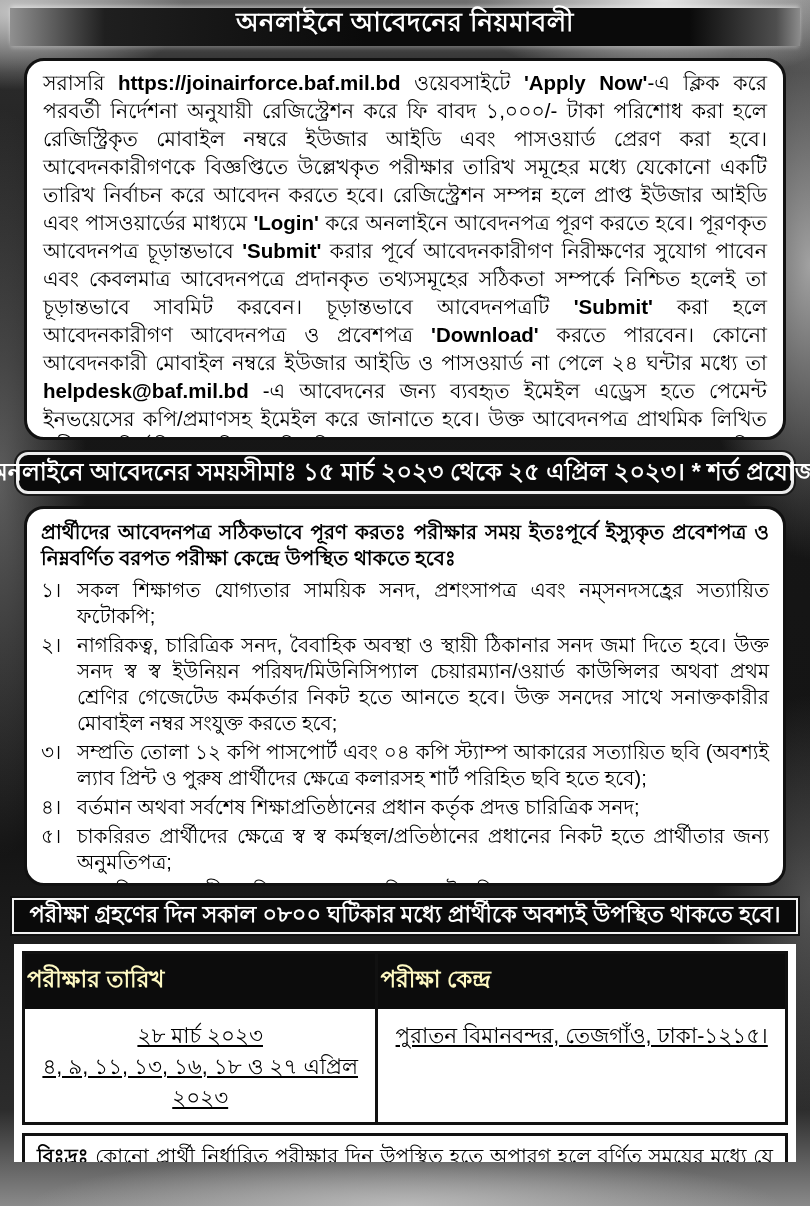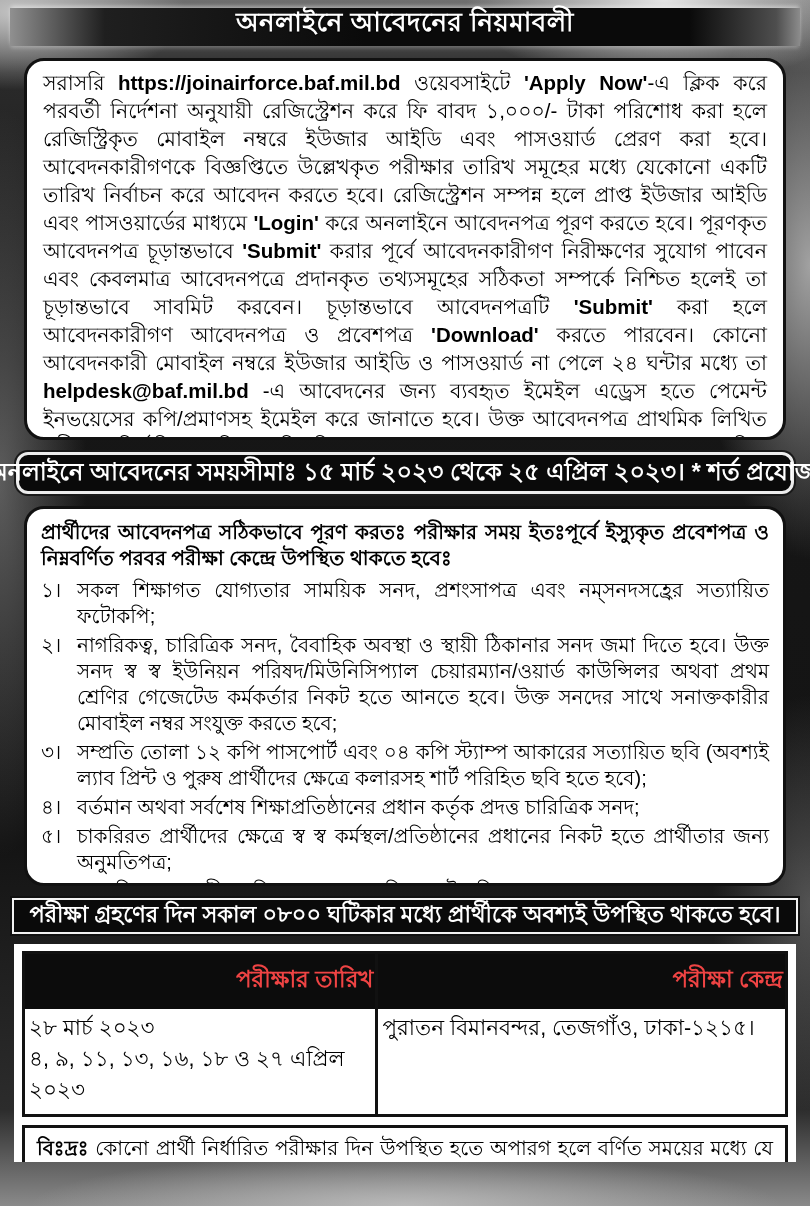--- a/index.html
+++ b/index.html
@@ -57,25 +57,25 @@
   .attend-bar span{color:#fff;font-weight:bold;font-size:22.5px;white-space:nowrap;}
   .panel{
     height:218px;margin:10px 14px 0;background:#ffffff;
     padding:7px 8px;box-sizing:border-box;overflow:hidden;
   }
   .xtable{
     display:grid;grid-template-columns:46.5% 53.5%;
     border:3px solid #111111;
   }
   .th{
-    background:#0c0c0c;color:#ef4444;font-weight:bold;font-size:23px;
-    text-align:right;padding:7px 2px 9px;
+    background:#0c0c0c;color:#fef9c3;font-weight:bold;font-size:23px;
+    text-align:left;padding:7px 2px 9px;
   }
   .thl{border-right:3px solid #111;}
-  .td{padding:4px 4px 8px;text-align:left;font-size:21.5px;line-height:31px;color:#000;}
+  .td{padding:12px 4px 8px;text-align:center;font-size:21.5px;line-height:31px;color:#000;text-decoration:underline;}
   .tdl{border-right:3px solid #111;}
   .note-box{
     border:3px solid #111111;margin-top:8px;padding:6px 12px 8px;box-sizing:border-box;
   }
   .note-box .para{font-size:20px;line-height:28px;}
 </style>
 </head>
 <body>
 
 <div class="page">
@@ -87,21 +87,21 @@
   <div class="white-box box1">
     <p class="para"><span>সরাসরি </span><span class="run-b">https://joinairforce.baf.mil.bd</span><span> ওয়েবসাইটে </span><span class="run-b">'Apply Now'</span><span>-এ ক্লিক করে পরবর্তী নির্দেশনা অনুযায়ী রেজিস্ট্রেশন করে ফি বাবদ ১,০০০/- টাকা পরিশোধ করা হলে রেজিস্ট্রিকৃত মোবাইল নম্বরে ইউজার আইডি এবং পাসওয়ার্ড প্রেরণ করা হবে। আবেদনকারীগণকে বিজ্ঞপ্তিতে উল্লেখকৃত পরীক্ষার তারিখ সমূহের মধ্যে যেকোনো একটি তারিখ নির্বাচন করে আবেদন করতে হবে। রেজিস্ট্রেশন সম্পন্ন হলে প্রাপ্ত ইউজার আইডি এবং পাসওয়ার্ডের মাধ্যমে </span><span class="run-b">'Login'</span><span> করে অনলাইনে আবেদনপত্র পূরণ করতে হবে। পূরণকৃত আবেদনপত্র চূড়ান্তভাবে </span><span class="run-b">'Submit'</span><span> করার পূর্বে আবেদনকারীগণ নিরীক্ষণের সুযোগ পাবেন এবং কেবলমাত্র আবেদনপত্রে প্রদানকৃত তথ্যসমূহের সঠিকতা সম্পর্কে নিশ্চিত হলেই তা চূড়ান্তভাবে সাবমিট করবেন। চূড়ান্তভাবে আবেদনপত্রটি </span><span class="run-b">'Submit'</span><span> করা হলে আবেদনকারীগণ আবেদনপত্র ও প্রবেশপত্র </span><span class="run-b">'Download'</span><span> করতে পারবেন। কোনো আবেদনকারী মোবাইল নম্বরে ইউজার আইডি ও পাসওয়ার্ড না পেলে ২৪ ঘন্টার মধ্যে তা </span><span class="run-b">helpdesk@baf.mil.bd</span><span> -এ আবেদনের জন্য ব্যবহৃত ইমেইল এড্রেস হতে পেমেন্ট ইনভয়েসের কপি/প্রমাণসহ ইমেইল করে জানাতে হবে। উক্ত আবেদনপত্র প্রাথমিক লিখিত পরীক্ষার নির্ধারিত তারিখে ছবি, শিক্ষাগত যোগ্যতার সনদ ও অন্যান্য সনদের সত্যায়িত ফটোকপিসহ বিমান বাহিনী তথ্য ও নির্বাচনী কেন্দ্রে জমা দিতে হবে।</span></p>
   </div>
 
   <div class="pill-bar">
     <span>অনলাইনে আবেদনের সময়সীমাঃ ১৫ মার্চ ২০২৩ থেকে ২৫ এপ্রিল ২০২৩। * শর্ত প্রযোজ্য</span>
   </div>
 
 
   <div class="white-box box2">
-    <p class="intro">প্রার্থীদের আবেদনপত্র সঠিকভাবে পূরণ করতঃ পরীক্ষার সময় ইতঃপূর্বে ইস্যুকৃত প্রবেশপত্র ও নিম্নবর্ণিত পরবর পরীক্ষা কেন্দ্রে উপস্থিত থাকতে হবেঃ</p>
+    <p class="intro">প্রার্থীদের আবেদনপত্র সঠিকভাবে পূরণ করতঃ পরীক্ষার সময় ইতঃপূর্বে ইস্যুকৃত প্রবেশপত্র ও নিম্নবর্ণিত বরপত পরীক্ষা কেন্দ্রে উপস্থিত থাকতে হবেঃ</p>
     <div class="list">
       <div class="li">
         <span class="num">১।</span>
         <span class="li-text">সকল শিক্ষাগত যোগ্যতার সাময়িক সনদ, প্রশংসাপত্র এবং নম্সনদসহ্রের সত্যায়িত ফটোকপি;</span>
       </div>
       <div class="li">
         <span class="num">২।</span>
         <span class="li-text">নাগরিকত্ব, চারিত্রিক সনদ, বৈবাহিক অবস্থা ও স্থায়ী ঠিকানার সনদ জমা দিতে হবে। উক্ত সনদ স্ব স্ব ইউনিয়ন পরিষদ/মিউনিসিপ্যাল চেয়ারম্যান/ওয়ার্ড কাউন্সিলর অথবা প্রথম শ্রেণির গেজেটেড কর্মকর্তার নিকট হতে আনতে হবে। উক্ত সনদের সাথে সনাক্তকারীর মোবাইল নম্বর সংযুক্ত করতে হবে;</span>
       </div>
       <div class="li">

